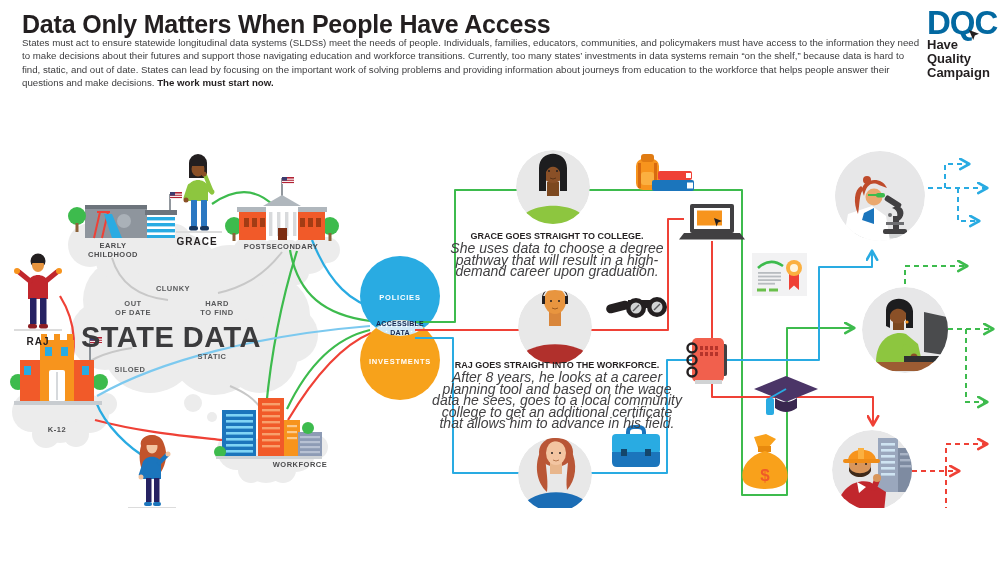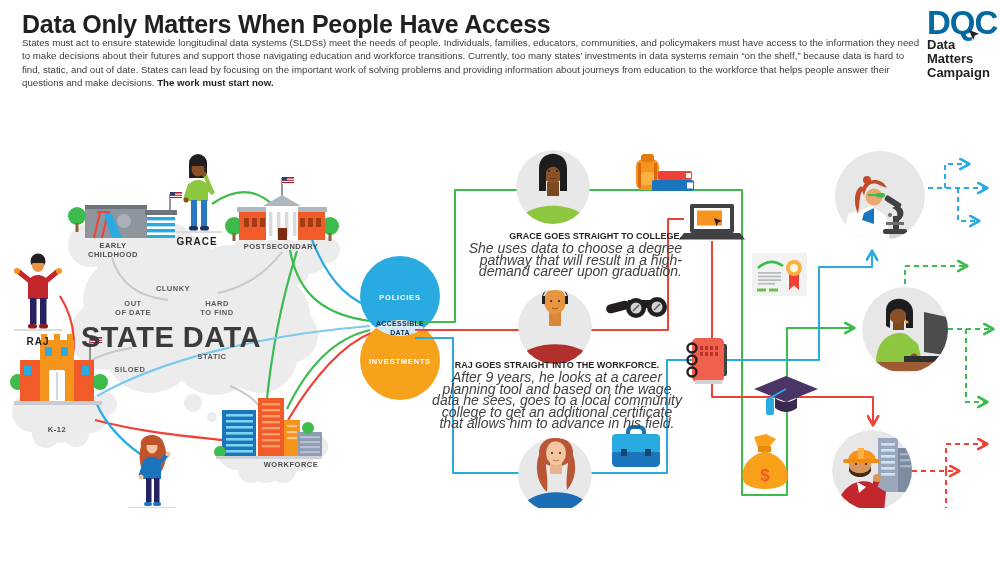--- a/index.html
+++ b/index.html
@@ -531,55 +531,55 @@
 </svg>
 
 <div class="hdr-title">Data Only Matters When People Have Access</div>
 <div class="hdr-intro"><span>States must act to ensure statewide longitudinal data systems (SLDSs) meet the needs of people. Individuals, families, educators, communities, and policymakers must have access to the information they need to make decisions about their futures and support those navigating education and workforce transitions. Currently, too many states’ investments in data systems remain “on the shelf,” because data is hard to find, static, and out of date. States can lead by focusing on the important work of solving problems and providing information about journeys from education to the workforce that helps people answer their questions and make decisions. </span><b>The work must start now.</b></div>
 
 <div class="logo">
   <div class="dqc">DQC</div>
   <svg class="cursor" width="14" height="14" viewBox="0 0 14 14">
     <polygon points="13,12 3,8.2 7.2,6.4 8.8,2 13,12" fill="#231f20" transform="rotate(180 8 7)"></polygon>
   </svg>
-  <div class="nm">Data Matters</div>
+  <div class="nm">Have Quality</div>
   <div class="nm">Campaign</div>
 </div>
 
 <div class="lbl word" style="left:173px;top:288px;">CLUNKY</div>
 <div class="lbl word" style="left:133px;top:308px;">OUT
 OF DATE</div>
 <div class="lbl word" style="left:217px;top:308px;">HARD
 TO FIND</div>
 <div class="lbl big" style="left:171px;top:337px;">STATE DATA</div>
 <div class="lbl word" style="left:130px;top:369px;">SILOED</div>
 <div class="lbl word" style="left:212px;top:356px;">STATIC</div>
 
 <div class="lbl" style="left:113px;top:250px;">EARLY
 CHILDHOOD</div>
 <div class="lbl" style="left:281px;top:246px;">POSTSECONDARY</div>
 <div class="lbl" style="left:57px;top:429px;">K-12</div>
-<div class="lbl" style="left:267px;top:464px;padding-left:48px;">WORKFORCE</div>
+<div class="lbl" style="left:276px;top:464px;padding-left:48px;">WORKFORCE</div>
 
 <div class="lbl pname" style="left:197px;top:241px;">GRACE</div>
 <div class="lbl pname" style="left:38px;top:341px;">RAJ</div>
 <div class="lbl pname" style="left:152px;top:518px;">LISA</div>
 
 <div class="lbl venn-w" style="left:400px;top:297px;">POLICIES</div>
 <div class="lbl venn-d" style="left:400px;top:328px;">ACCESSIBLE
 DATA</div>
 <div class="lbl venn-w" style="left:400px;top:361px;">INVESTMENTS</div>
 
 <div class="money" style="left:765px;top:476px;">$</div>
 
-<div class="story" style="left:432px;top:231px;width:250px;text-align:right;">
+<div class="story" style="left:432px;top:231px;width:250px;">
   <div class="st">GRACE GOES STRAIGHT TO COLLEGE.</div>
   <div class="sb">She uses data to choose a degree pathway that will result in a high-demand career upon graduation.</div>
 </div>
 <div class="story" style="left:432px;top:360px;width:250px;">
   <div class="st">RAJ GOES STRAIGHT INTO THE WORKFORCE.</div>
-  <div class="sb">After 9 years, he looks at a career planning tool and based on the wage data he sees, goes to a local community college to get an additional certificate that allows him to advance in his field.</div>
+  <div class="sb">After 8 years, he looks at a career planning tool and based on the wage data he sees, goes to a local community college to get an additional certificate that allows him to advance in his field.</div>
 </div>
 <div class="story" style="left:406px;top:513px;width:300px;">
   <div class="st">LISA IS A CAREER AND TECHNICAL EDUCATION STUDENT</div>
 </div>
 
 </div>
 
 </body></html>

